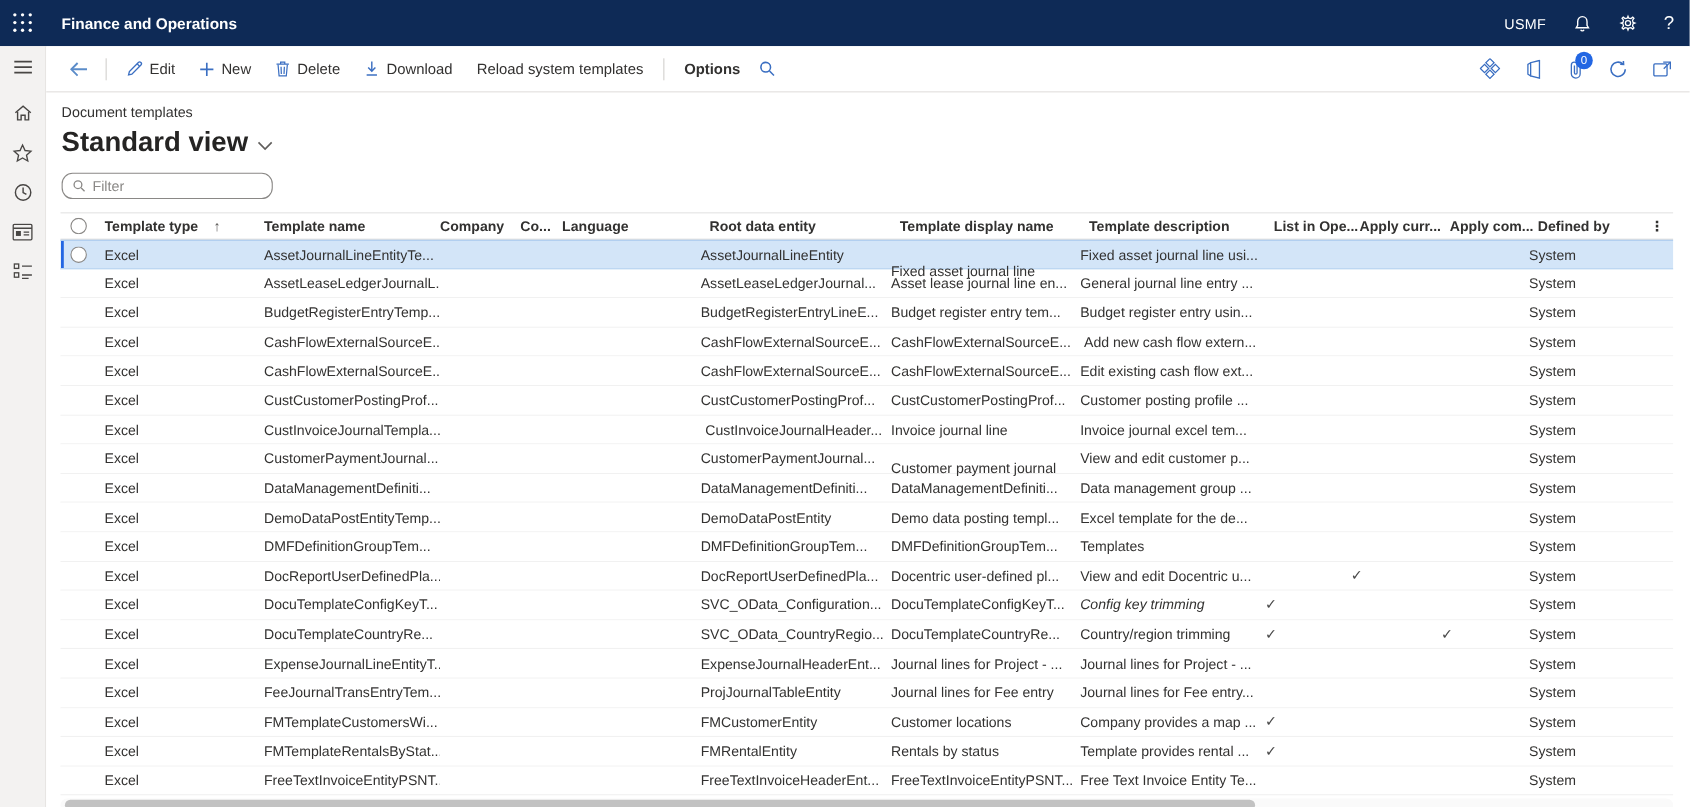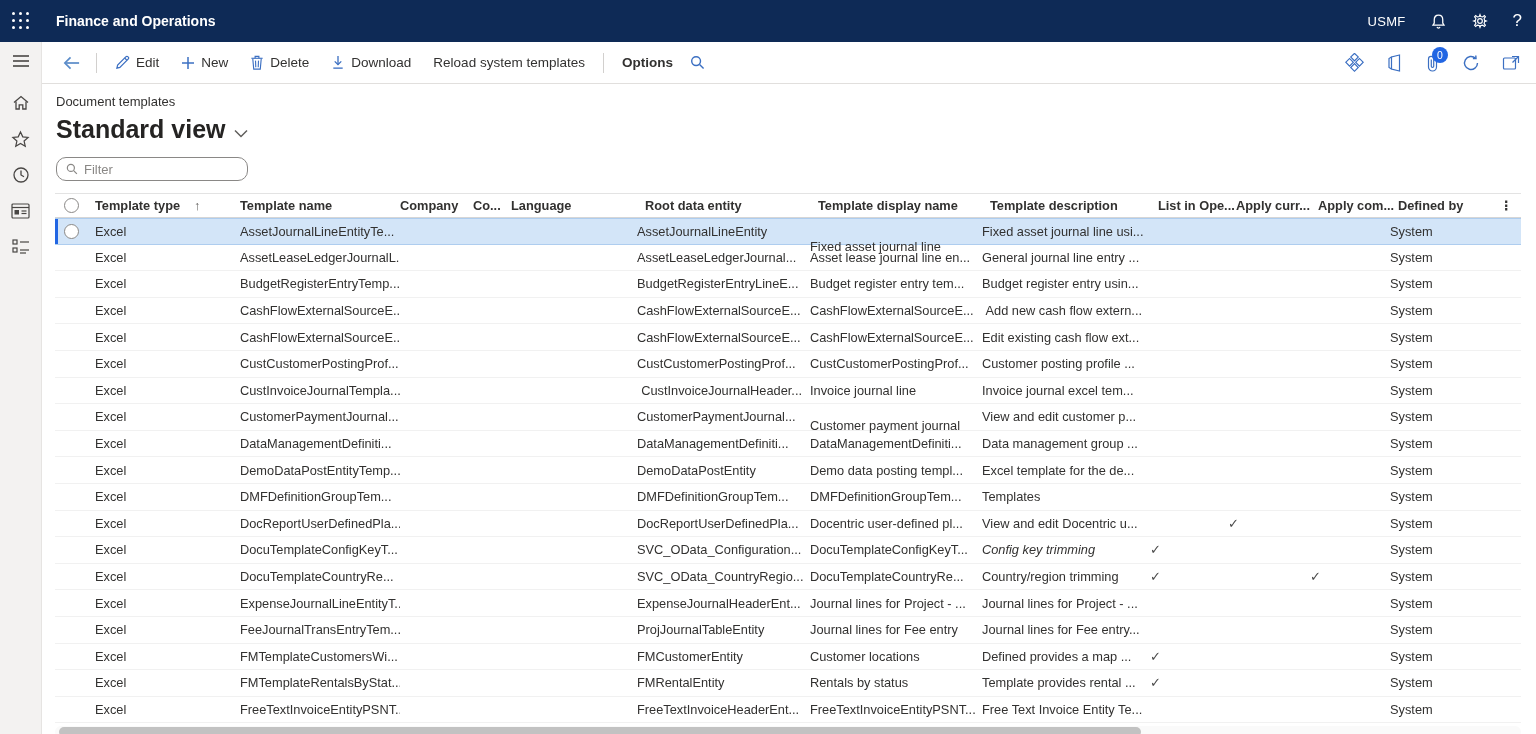--- a/index.html
+++ b/index.html
@@ -528,21 +528,21 @@
         </div>
         <div class="g-row">
           <div class="g-cell selcell" style="width: 40px;"></div>
           <div class="g-cell" style="width: 145px;">Excel</div>
           <div class="g-cell" style="width: 160px;">FMTemplateCustomersWi...</div>
           <div class="g-cell" style="width: 73px;"></div>
           <div class="g-cell" style="width: 38px;"></div>
           <div class="g-cell" style="width: 126px;"></div>
           <div class="g-cell" style="width: 173px;">FMCustomerEntity</div>
           <div class="g-cell" style="width: 172px;">Customer locations</div>
-          <div class="g-cell" style="width: 168px;">Defined provides a map ...</div>
+          <div class="g-cell" style="width: 168px;">Company provides a map ...</div>
           <div class="g-cell" style="width: 78px;"><span class="checkmark">✓</span></div>
           <div class="g-cell" style="width: 82px;"></div>
           <div class="g-cell" style="width: 80px;"></div>
           <div class="g-cell" style="width: 100px;">System</div>
         </div>
         <div class="g-row">
           <div class="g-cell selcell" style="width: 40px;"></div>
           <div class="g-cell" style="width: 145px;">Excel</div>
           <div class="g-cell" style="width: 160px;">FMTemplateRentalsByStat...</div>
           <div class="g-cell" style="width: 73px;"></div>

